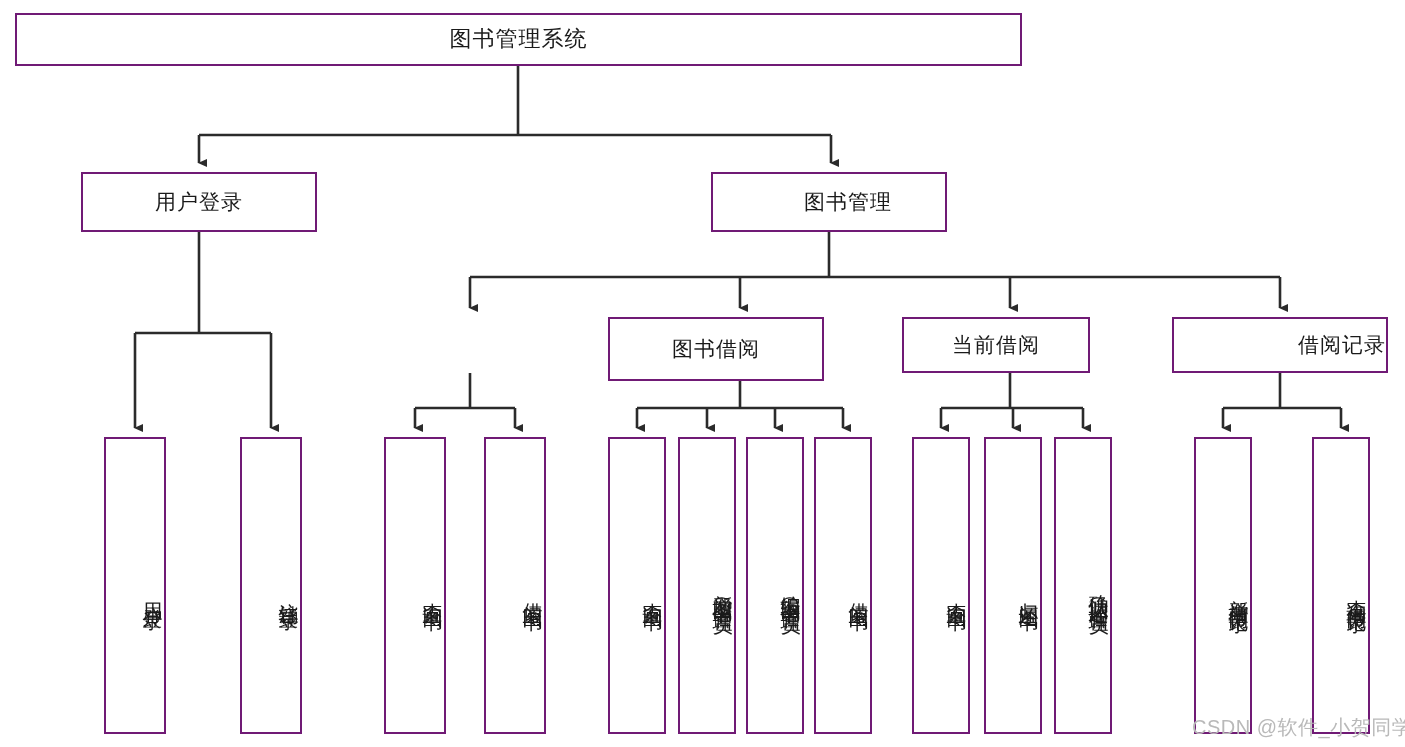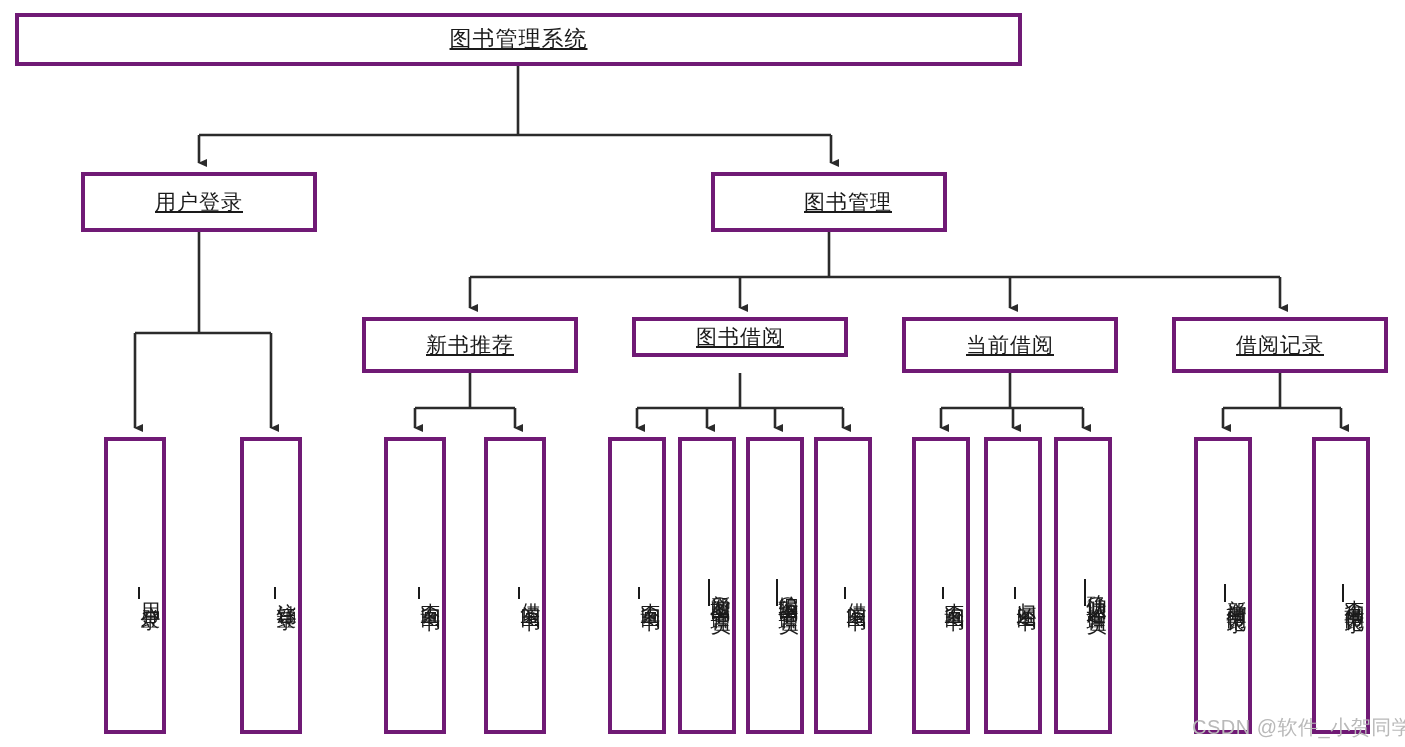--- a/index.html
+++ b/index.html
@@ -23,28 +23,27 @@
     position: absolute;
     left: 0;
     top: 0;
     width: 1405px;
     height: 747px;
     pointer-events: none;
   }
   .node {
     position: absolute;
     box-sizing: border-box;
-    border: 4px solid #701a75;
+    border: 2px solid #701a75;
     background: #ffffff;
     display: flex;
     align-items: center;
     justify-content: center;
     color: #1a1a1a;
     letter-spacing: 1px;
-    text-decoration: underline;
   }
   .node.horiz {
     font-size: 21px;
     line-height: 1.1;
   }
   .node.vert {
     font-size: 20px;
     line-height: 1.18;
     writing-mode: vertical-rl;
     text-orientation: upright;
@@ -130,30 +129,27 @@
     <span class="label">图书管理系统</span>
   </div>
 
   <div class="node horiz" style="left:81px; top:172px; width:236px; height:60px;">
     <span class="label">用户登录</span>
   </div>
   <div class="node horiz" style="left:711px; top:172px; width:236px; height:60px;padding-left:38px;">
     <span class="label">图书管理</span>
   </div>
 
-  <div class="node horiz" style="left:362px; top:317px; width:216px; height:56px;">
-    <span class="label">新书推荐</span>
-  </div>
-  <div class="node horiz" style="left:632px; top:317px; width:216px; height:40px;">
+  <div class="node horiz" style="left:608px; top:317px; width:216px; height:64px;">
     <span class="label">图书借阅</span>
   </div>
-  <div class="node horiz" style="left:902px; top:317px; width:216px; height:56px;">
+  <div class="node horiz" style="left:902px; top:317px; width:188px; height:56px;">
     <span class="label">当前借阅</span>
   </div>
-  <div class="node horiz" style="left:1172px; top:317px; width:216px; height:56px;">
+  <div class="node horiz" style="left:1172px; top:317px; width:216px; height:56px;justify-content:flex-end;">
     <span class="label">借阅记录</span>
   </div>
 
   <div class="node vert" style="left:104px; top:437px; width:62px; height:297px;">
     <span class="label">用户登录</span>
   </div>
   <div class="node vert" style="left:240px; top:437px; width:62px; height:297px;">
     <span class="label">注销登录</span>
   </div>
   <div class="node vert" style="left:384px; top:437px; width:62px; height:297px;">

